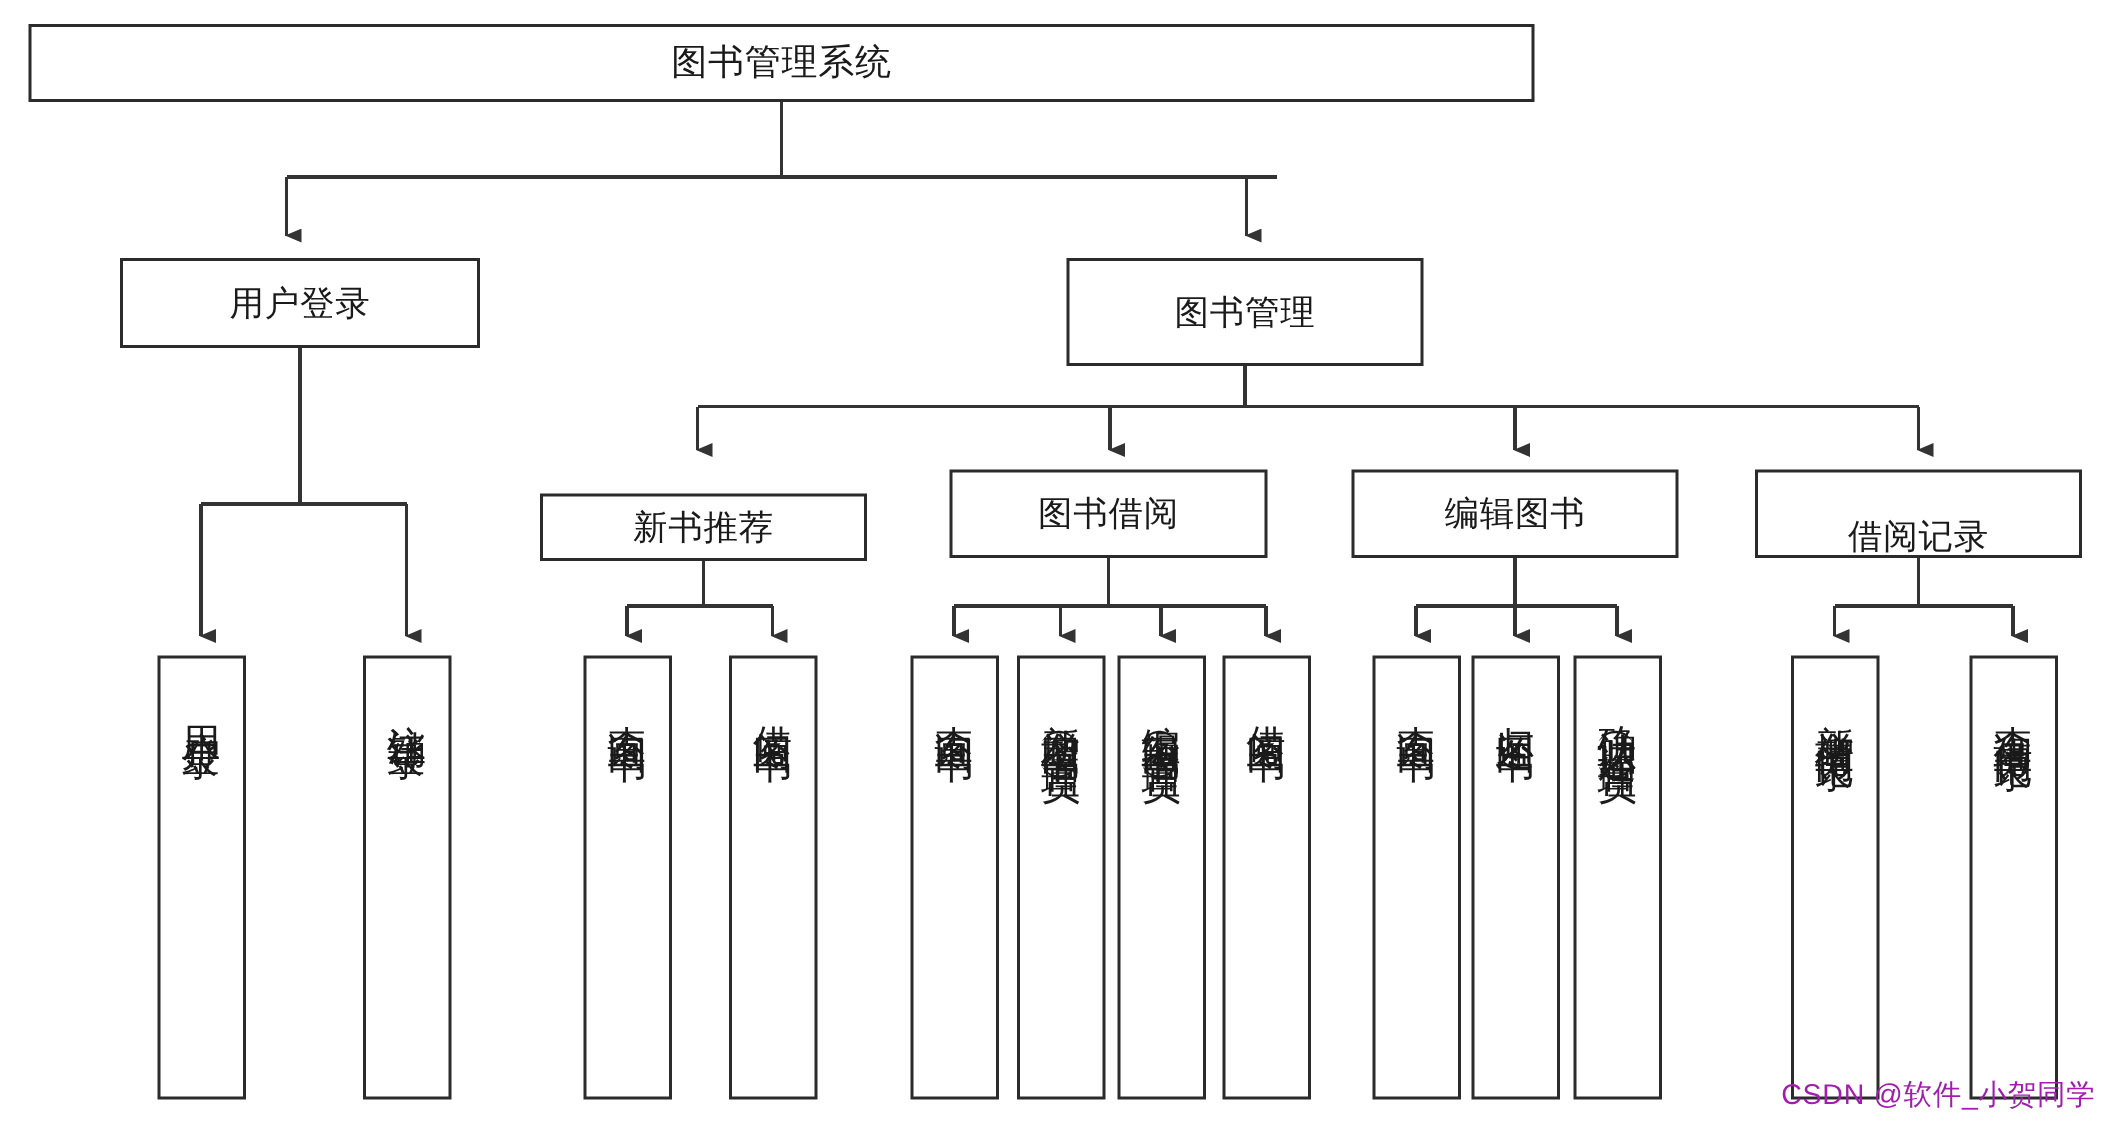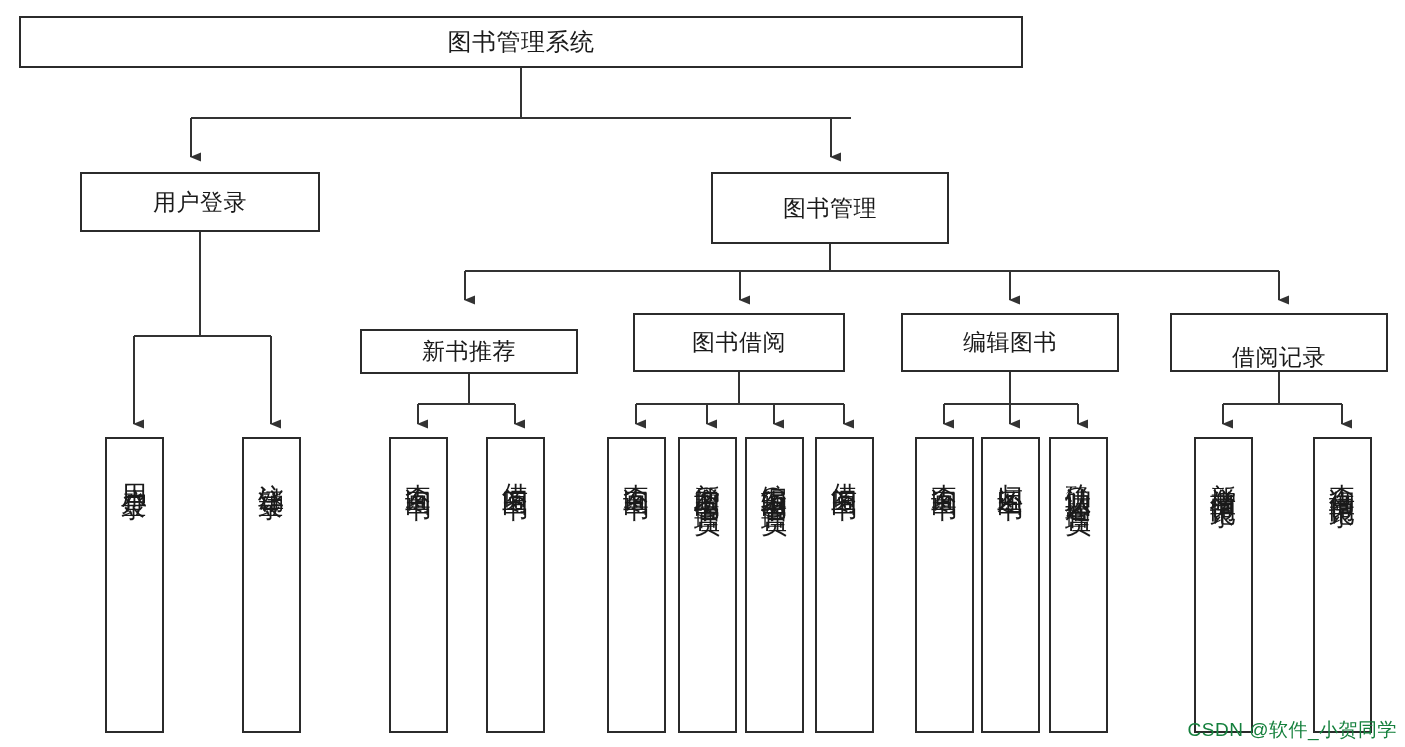--- a/index.html
+++ b/index.html
@@ -56,21 +56,21 @@
     white-space: nowrap;
   }
   .node.root .label {
     font-size: 24px;
   }
   #watermark {
     position: absolute;
     right: 8px;
     bottom: 4px;
     font-size: 19px;
-    color: #15803d;
+    color: #a21caf;
     letter-spacing: 0.5px;
     white-space: nowrap;
   }
 </style>
 </head>
 <body>
 
 <div id="canvas">
 
   <svg id="connectors" viewBox="0 0 1405 747">

